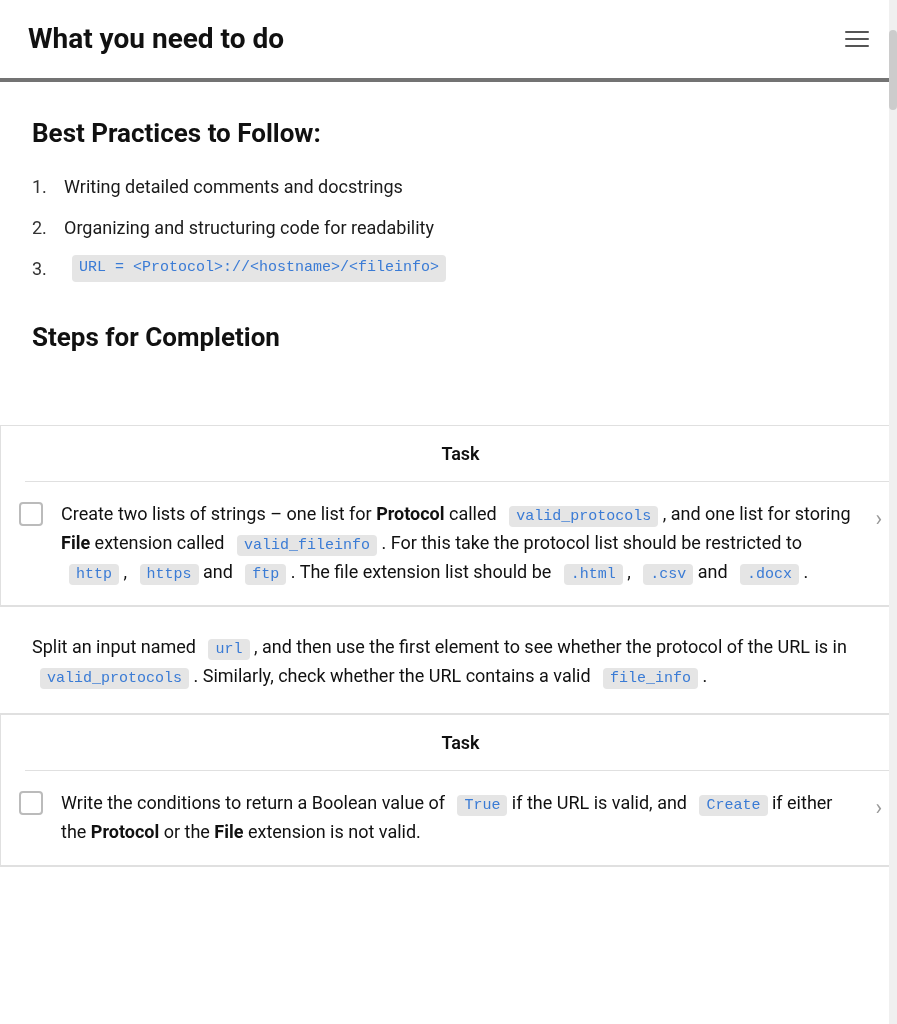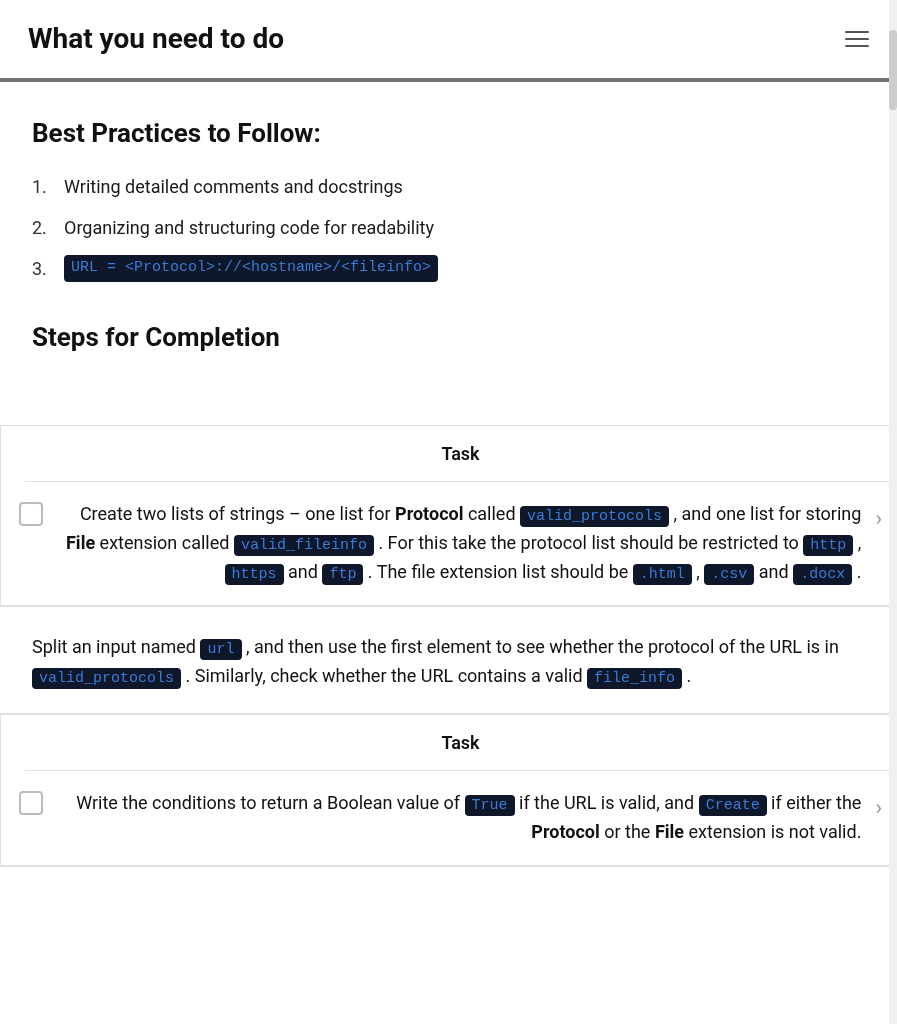--- a/index.html
+++ b/index.html
@@ -71,25 +71,26 @@
     }
 
     .list-num {
       min-width: 32px;
       color: #333;
       font-size: 18px;
     }
 
     .code-inline {
       font-family: 'Courier New', Courier, monospace;
-      background: #0f172a;
+      background: #e5e5e5;
       color: #3a7bd5;
       border-radius: 4px;
       padding: 2px 7px;
       font-size: 15px;
+      margin-left: 8px;
     }
 
     .steps-heading {
       font-size: 26px;
       font-weight: 700;
       margin-bottom: 36px;
       color: #111;
     }
 
     .task-section {
@@ -108,21 +109,20 @@
       background: #fff;
       margin-left: 24px;
     }
 
     .task-row {
       display: flex;
       align-items: flex-start;
       padding: 18px 14px 18px 18px;
       border-bottom: 1px solid #e0e0e0;
       background: #fff;
-      text-align: right;
     }
 
     .task-checkbox {
       width: 24px;
       height: 24px;
       border: 2px solid #bbb;
       border-radius: 4px;
       margin-right: 18px;
       margin-top: 2px;
       flex-shrink: 0;

